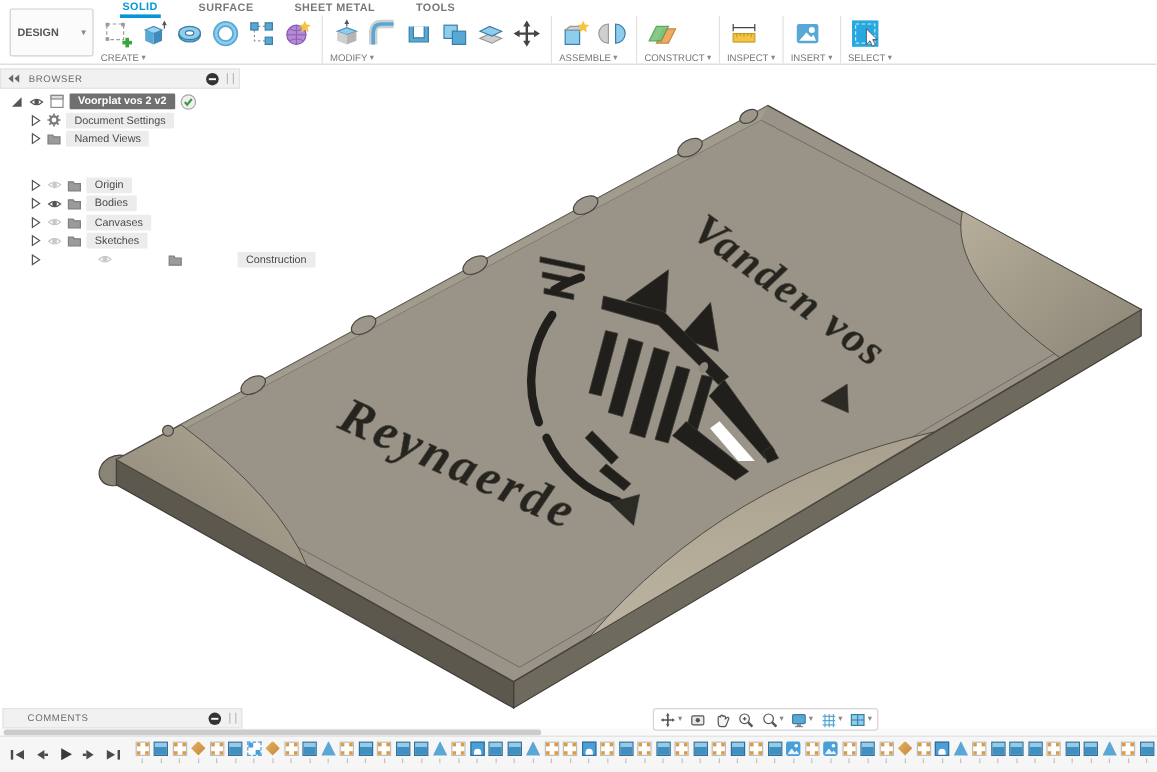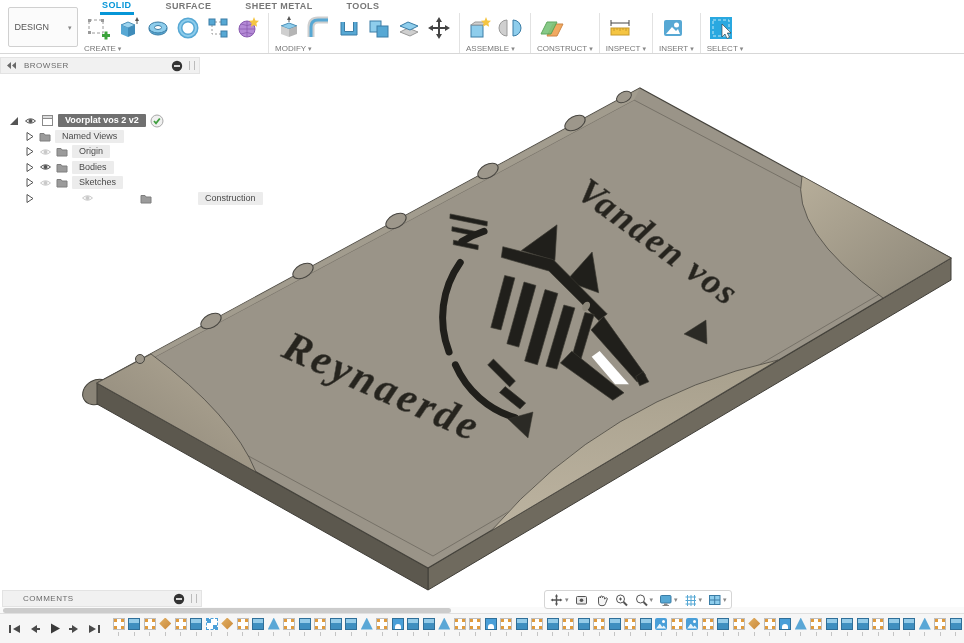--- a/index.html
+++ b/index.html
@@ -3,21 +3,21 @@
 <meta charset="utf-8">
 <style>
   html,body{margin:0;padding:0;background:#e9e9e9;}
   .app{position:relative;width:964px;height:643px;background:#ffffff;overflow:hidden;
        font-family:"Liberation Sans",sans-serif;-webkit-font-smoothing:antialiased;}
 
   
   .toolbar{position:absolute;top:0;left:0;right:0;height:53px;background:#fff;border-bottom:1px solid #d7d7d7;z-index:5;}
   .design-btn{position:absolute;left:8px;top:7px;width:68px;height:38px;border:1px solid #d0d0d0;border-radius:2px;
       background:#fbfbfb;display:flex;align-items:center;justify-content:center;gap:19px;
-      font-size:9px;font-weight:normal;color:#555;cursor:pointer;}
+      font-size:9px;font-weight:bold;color:#555;cursor:pointer;}
   .tabs{position:absolute;left:88px;top:0;display:flex;gap:30px;height:13px;align-items:center;}
   .tab{font-size:9px;font-weight:bold;color:#777;letter-spacing:.4px;padding:1px 2px 2px;cursor:pointer;}
   .tab.active{color:#0696d7;border-bottom:3px solid #0696d7;margin-left:12px;}
   .groups{position:absolute;left:84px;top:13px;display:flex;align-items:flex-start;}
   .group{display:flex;flex-direction:column;align-items:flex-start;}
   .g-icons{display:flex;gap:2px;align-items:center;height:30px;}
   .t-icon{width:28px;height:28px;display:flex;align-items:center;justify-content:center;cursor:pointer;border-radius:2px;}
   .g-label{font-size:8px;color:#777;margin-top:1px;display:flex;align-items:center;gap:2px;cursor:pointer;}
   .vdiv{width:1px;height:40px;background:#e2e2e2;margin:0 6px;}
   .caret{font-size:7px;color:#888;line-height:1;}
@@ -387,54 +387,64 @@
       <span class="spacer"></span>
       <svg class="mini" width="12" height="12">
         <circle cx="6" cy="6" r="5.2" fill="#333"></circle>
           <rect x="3" y="5.2" width="6" height="1.6" fill="#fff"></rect>
         </svg>
       <span class="grip"></span>
     </div>
 
     <div class="b-rows">
 
-      <div class="b-row" style="padding-left:8px;margin-top:36px;">
+      <div class="b-row" style="padding-left:8px;">
         <svg class="mini" width="12" height="12">
           <polygon points="2,10 10,10 10,2" fill="#555"></polygon>
           </svg>
         <svg class="mini" width="13" height="12">
           <path d="M1.5,6 Q6.5,1.5 11.5,6 Q6.5,10.5 1.5,6 Z" fill="#fff" stroke="#555"></path>
             <circle cx="6.5" cy="6" r="2" fill="#555"></circle>
           </svg>
         <svg class="mini" width="13" height="13">
           <rect x="1.5" y="1.5" width="10" height="10" fill="#fff" stroke="#8a8a8a"></rect>
             <rect x="1.5" y="1.5" width="10" height="3" fill="#dcdcdc" stroke="#8a8a8a"></rect>
           </svg>
         <span class="b-label dark">Voorplat vos 2 v2</span>
         <svg class="mini" width="14" height="14">
           <circle cx="7" cy="7" r="6" fill="#f0f0f0" stroke="#a8a8a8"></circle>
             <path d="M4,7 l2,2.3 l3.8,-4.8" stroke="#3f9e3f" stroke-width="1.8" fill="none"></path>
           </svg>
       </div>
 
-
       <div class="b-row" style="padding-left:24px;">
         <svg class="mini" width="11" height="11">
           <polygon points="3,1.5 9,5.5 3,9.5" fill="#fff" stroke="#555"></polygon>
           </svg>
-        <svg class="mini" width="12" height="11">
-          <path d="M1,2.5 h4 l1,1.5 h5 v6 h-10 Z" fill="#9b9b9b" stroke="#7e7e7e"></path>
-          </svg>
-        <span class="b-label">Named Views</span>
+        <svg class="mini" width="12" height="12">
+          <circle cx="6" cy="6" r="3" fill="none" stroke="#7a7a7a" stroke-width="2"></circle>
+          <path d="M6,0.5 V2.5 M6,9.5 V11.5 M0.5,6 H2.5 M9.5,6 H11.5 M2.1,2.1 L3.5,3.5 M8.5,8.5 L9.9,9.9 M9.9,2.1 L8.5,3.5 M3.5,8.5 L2.1,9.9" stroke="#7a7a7a" stroke-width="1.4"></path>
+          </svg>
+        <span class="b-label">Document Settings</span>
       </div>
 
       <div class="b-row" style="padding-left:24px;">
         <svg class="mini" width="11" height="11">
           <polygon points="3,1.5 9,5.5 3,9.5" fill="#fff" stroke="#555"></polygon>
           </svg>
+        <svg class="mini" width="12" height="11">
+          <path d="M1,2.5 h4 l1,1.5 h5 v6 h-10 Z" fill="#9b9b9b" stroke="#7e7e7e"></path>
+          </svg>
+        <span class="b-label">Named Views</span>
+      </div>
+
+      <div class="b-row" style="padding-left:24px;margin-top:23px;">
+        <svg class="mini" width="11" height="11">
+          <polygon points="3,1.5 9,5.5 3,9.5" fill="#fff" stroke="#555"></polygon>
+          </svg>
         <svg class="mini" width="13" height="12">
           <path d="M1.5,6 Q6.5,1.5 11.5,6 Q6.5,10.5 1.5,6 Z" fill="#fff" stroke="#c9c9c9"></path>
             <circle cx="6.5" cy="6" r="2" fill="#c9c9c9"></circle>
           </svg>
         <svg class="mini" width="12" height="11">
           <path d="M1,2.5 h4 l1,1.5 h5 v6 h-10 Z" fill="#9b9b9b" stroke="#7e7e7e"></path>
           </svg>
         <span class="b-label">Origin</span>
       </div>
 
@@ -445,20 +455,33 @@
         <svg class="mini" width="13" height="12">
           <path d="M1.5,6 Q6.5,1.5 11.5,6 Q6.5,10.5 1.5,6 Z" fill="#fff" stroke="#555"></path>
             <circle cx="6.5" cy="6" r="2" fill="#555"></circle>
           </svg>
         <svg class="mini" width="12" height="11">
           <path d="M1,2.5 h4 l1,1.5 h5 v6 h-10 Z" fill="#9b9b9b" stroke="#7e7e7e"></path>
           </svg>
         <span class="b-label">Bodies</span>
       </div>
 
+      <div class="b-row" style="padding-left:24px;">
+        <svg class="mini" width="11" height="11">
+          <polygon points="3,1.5 9,5.5 3,9.5" fill="#fff" stroke="#555"></polygon>
+          </svg>
+        <svg class="mini" width="13" height="12">
+          <path d="M1.5,6 Q6.5,1.5 11.5,6 Q6.5,10.5 1.5,6 Z" fill="#fff" stroke="#c9c9c9"></path>
+            <circle cx="6.5" cy="6" r="2" fill="#c9c9c9"></circle>
+          </svg>
+        <svg class="mini" width="12" height="11">
+          <path d="M1,2.5 h4 l1,1.5 h5 v6 h-10 Z" fill="#9b9b9b" stroke="#7e7e7e"></path>
+          </svg>
+        <span class="b-label">Canvases</span>
+      </div>
 
       <div class="b-row" style="padding-left:24px;">
         <svg class="mini" width="11" height="11">
           <polygon points="3,1.5 9,5.5 3,9.5" fill="#fff" stroke="#555"></polygon>
           </svg>
         <svg class="mini" width="13" height="12">
           <path d="M1.5,6 Q6.5,1.5 11.5,6 Q6.5,10.5 1.5,6 Z" fill="#fff" stroke="#c9c9c9"></path>
             <circle cx="6.5" cy="6" r="2" fill="#c9c9c9"></circle>
           </svg>
         <svg class="mini" width="12" height="11">

